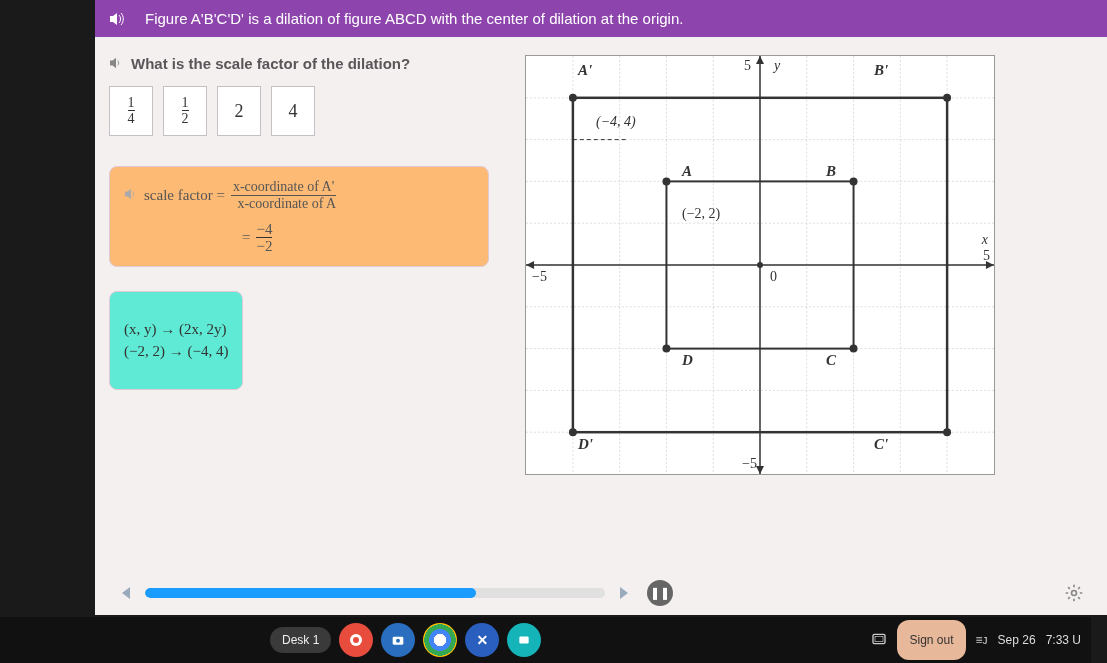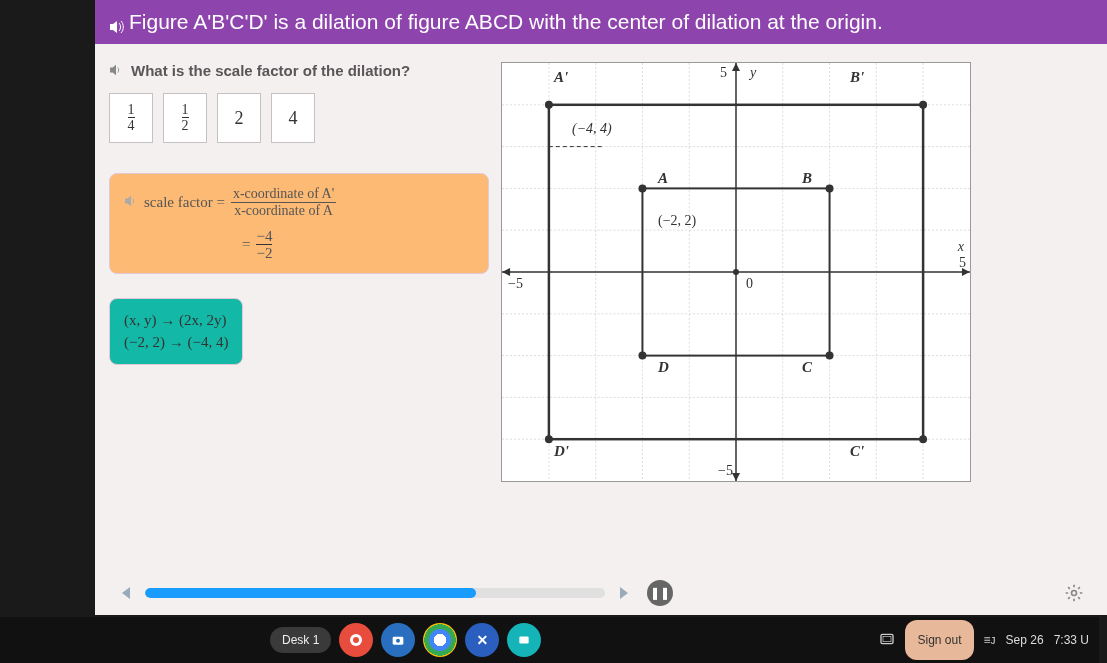--- a/index.html
+++ b/index.html
@@ -18,34 +18,34 @@
   right: 0;
   height: 615px;
   background: #f5f0f0;
   display: flex;
   flex-direction: column;
 }
 .purple-header {
   background: #8e44ad;
   color: #fff;
   padding: 10px 14px;
-  font-size: 21px;
+  font-size: 15px;
   display: flex;
   align-items: center;
-  gap: 4px;
+  gap: 20px;
 }
 .purple-header .speaker-icon {
   width: 16px; height: 14px;
   display: inline-block;
 }
 .main-area {
   flex: 1;
   display: flex;
   padding: 18px 14px 0 14px;
-  gap: 12px;
+  gap: 36px;
 }
 .left-col {
   flex: 0 0 380px;
 }
 .question-row {
   display: flex;
   align-items: center;
   gap: 8px;
   color: #5a5558;
   font-size: 15px;
@@ -73,29 +73,29 @@
 .work-box {
   background: #fdba74;
   border: 1px solid #e0c9d4;
   border-radius: 8px;
   padding: 12px 14px;
   margin-bottom: 24px;
   font-family: 'Times New Roman', serif;
   color: #555;
 }
 .work-line1 { display:flex; align-items:center; gap:6px; font-size:15px; margin-bottom:10px;}
-.work-frac-big { display:flex; flex-direction:column; align-items:center; font-size:14px; line-height:1.1;}
+.work-frac-big { display:flex; flex-direction:column; align-items:flex-end; font-size:14px; line-height:1.1;}
 .work-frac-big .num { border-bottom:1px solid #555; padding:0 2px 1px;}
 .work-line2 { display:flex; align-items:center; gap:6px; font-size:15px; padding-left:118px;}
 .work-line2 .frac { font-size:15px; }
 .mapping-box {
-  background:#14b8a6;
+  background:#5eead4;
   border:1px solid #e0c9d4;
   border-radius:8px;
-  padding:10px 14px;
+  padding:26px 14px;
   font-family:'Times New Roman', serif;
   color:#333;
   font-size:15px;
   width:fit-content;
 }
 .mapping-box div { line-height:1.5; }
 .right-col {
   flex: 1;
   position: relative;
 }
@@ -121,21 +121,21 @@
   padding:0 20px;
 }
 .prog-btn { width:18px; height:18px; color:#9ab; display:flex; align-items:center; justify-content:center;}
 .prog-track { width:460px; height:10px; background:#e0e0e0; border-radius:5px; position:relative; overflow:hidden;}
 .prog-fill { position:absolute; left:0; top:0; height:100%; background:#1a9cff; border-radius:5px;}
 .pause-btn { width:26px; height:26px; border-radius:50%; background:#666; color:#fff; display:flex; align-items:center; justify-content:center; font-size:12px;}
 .gear-btn { width:26px; height:26px; color:#888; display:flex; align-items:center; justify-content:center;}
 
 .taskbar {
   position:absolute;
-  left:0; right:8px; bottom:0;
+  left:0; right:16px; bottom:0;
   height:46px;
   background:#111;
   display:flex;
   align-items:center;
   padding:0 10px;
   gap:8px;
 }
 .desk-pill {
   background:#3a3a3a;
   color:#eee;

